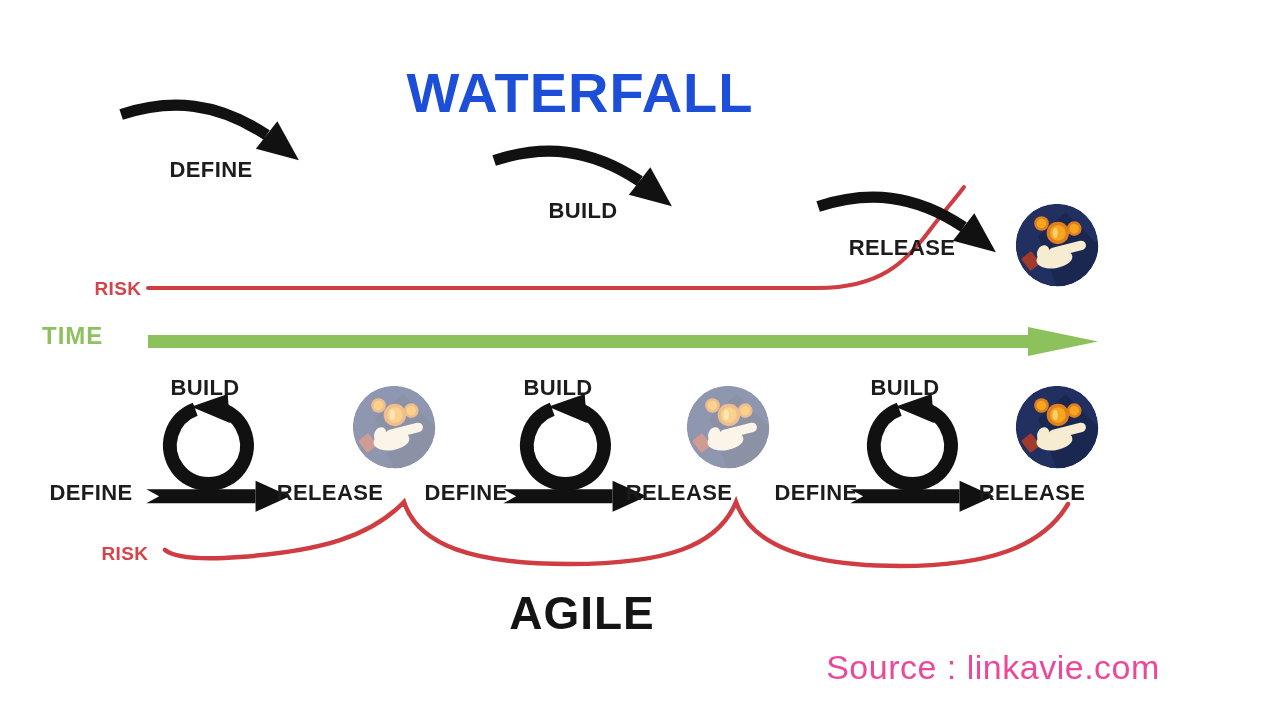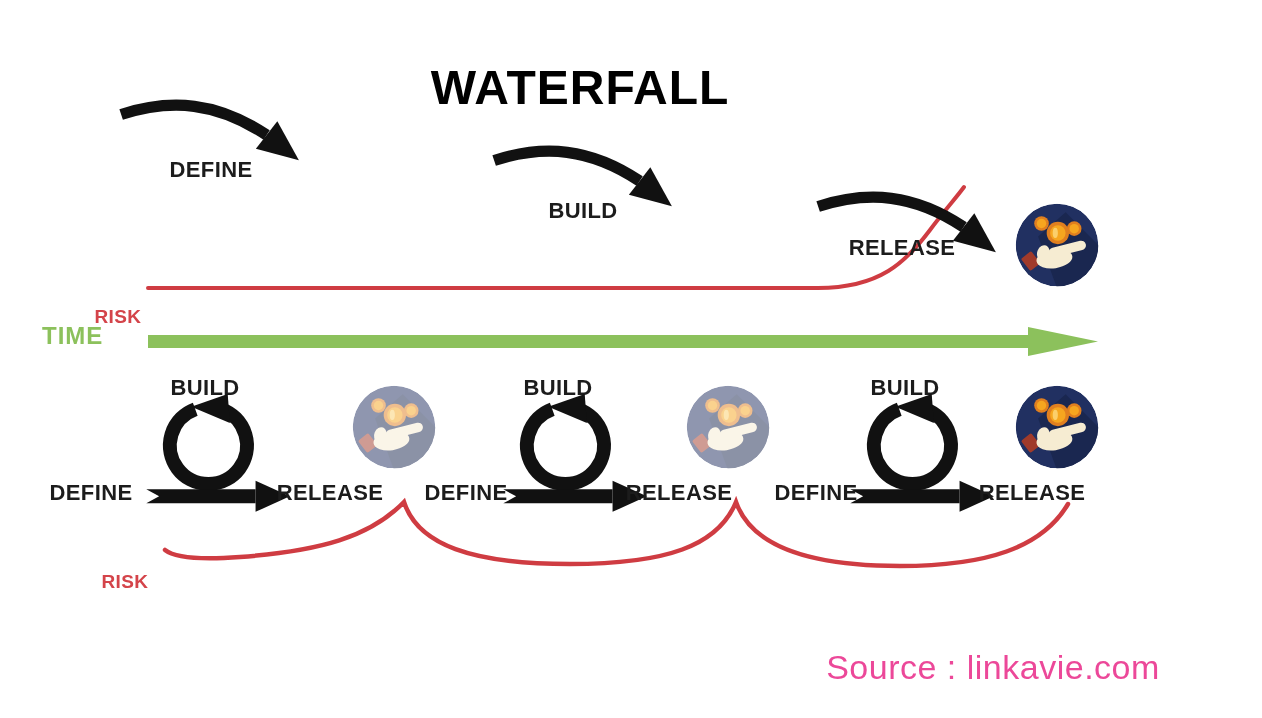--- a/index.html
+++ b/index.html
@@ -3,23 +3,23 @@
 <meta charset="utf-8">
 <style>
   html,body{margin:0;padding:0;background:#ffffff;}
   .canvas{
     position:relative;width:1262px;height:718px;background:#ffffff;overflow:hidden;
     font-family:"Liberation Sans","DejaVu Sans",sans-serif;color:#1b1b1b;
   }
   .abs{position:absolute;}
   .ctr{transform:translateX(-50%);white-space:nowrap;}
   .step-label{font-size:22px;font-weight:bold;letter-spacing:.4px;color:#1c1c1c;}
-  .risk-label{font-size:19px;font-weight:bold;letter-spacing:.4px;color:#d4444a;margin-top:28px;}
+  .risk-label{font-size:19px;font-weight:bold;letter-spacing:.4px;color:#d4444a;}
   .time-label{font-size:24px;font-weight:bold;letter-spacing:1px;color:#8cc15c;}
-  .big-title{font-size:48px;font-weight:bold;letter-spacing:1px;color:#000000;text-align:center;}
+  .big-title{font-size:56px;font-weight:bold;letter-spacing:1px;color:#1d4ed8;text-align:center;}
   .agile-title{font-size:46px;font-weight:bold;letter-spacing:1px;color:#141414;text-align:center;}
   .source-text{font-size:34px;font-weight:400;color:#ec4899;text-align:center;letter-spacing:.5px;}
   svg.layer{position:absolute;left:0;top:0;width:1262px;height:718px;pointer-events:none;}
   .faded{opacity:.5;}
 </style>
 </head>
 <body>
 
 <div class="canvas">
 
@@ -120,16 +120,17 @@
       <use href="#sym-loop"></use>
     </svg>
   <div class="abs ctr step-label" style="left:816px;top:480px;">DEFINE</div>
   <div class="abs ctr step-label" style="left:1032px;top:480px;">RELEASE</div>
   <svg class="abs" style="left:1014px;top:384px;width:86px;height:86px;">
       <use href="#sym-money"></use>
     </svg>
 
   <div class="abs ctr risk-label" style="left:125px;top:543px;">RISK</div>
 
+  <div class="abs agile-title" style="left:432px;top:586px;width:300px;">AGILE</div>
 
   <div class="abs source-text" style="left:788px;top:648px;width:410px;">Source : linkavie.com</div>
 
 </div>
 
 </body></html>

